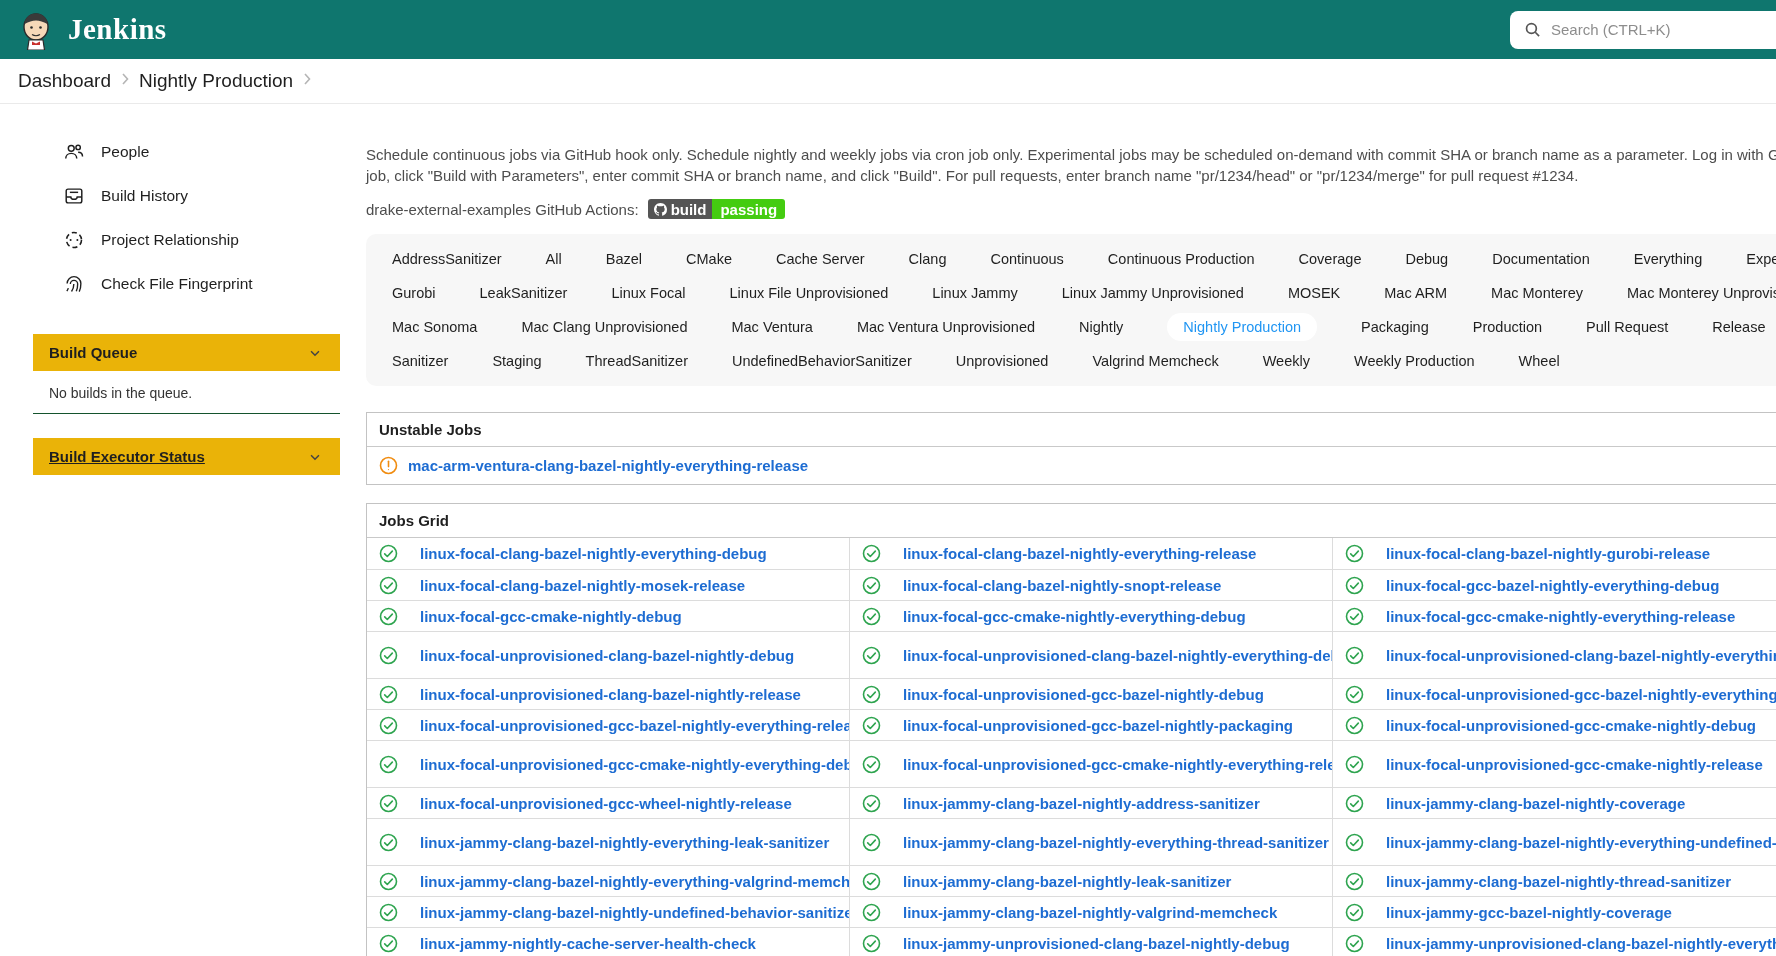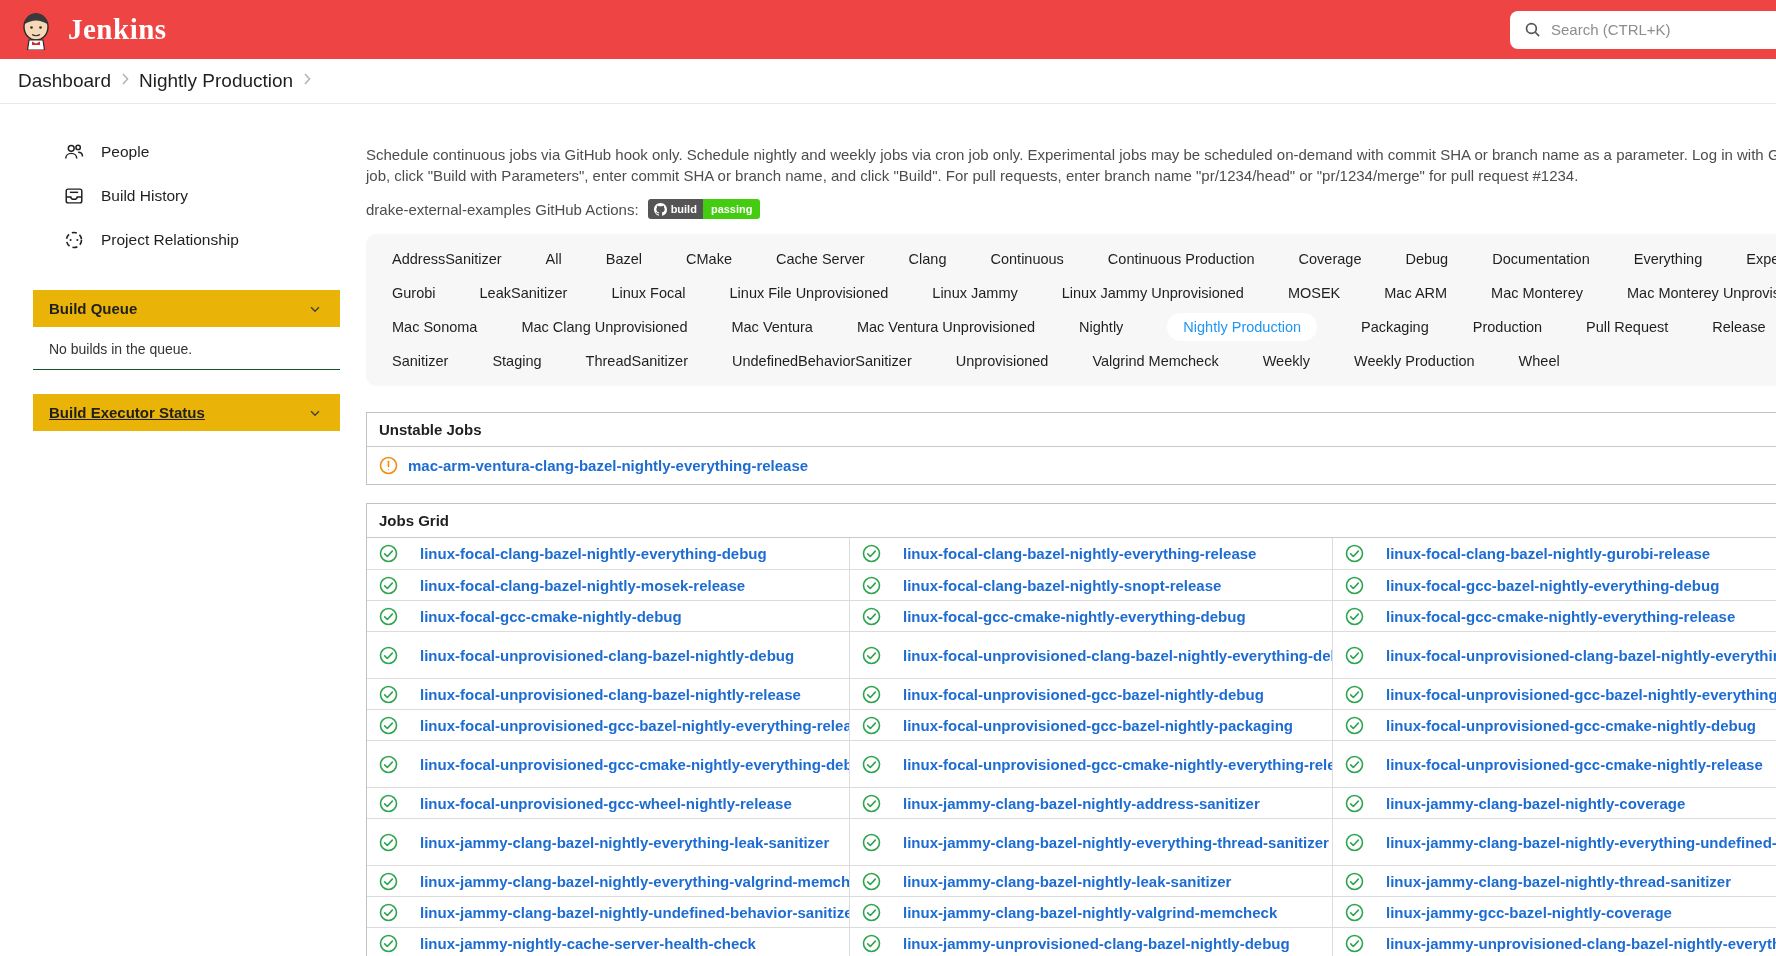--- a/index.html
+++ b/index.html
@@ -3,21 +3,21 @@
 <meta charset="utf-8">
 <style>
   * { box-sizing: border-box; margin: 0; padding: 0; }
   html,body { width:1776px; height:956px; }
   body {
     font-family: "Liberation Sans", sans-serif;
     background:#fff; color:#1f1f1f;
     overflow:hidden; position:relative;
   }
   
-  .topbar{height:59px;background:#ef4444;display:flex;align-items:center;padding:0 16px;gap:12px;}
+  .topbar{height:59px;background:#0f766e;display:flex;align-items:center;padding:0 16px;gap:12px;}
   .logo{width:40px;height:40px;flex:none;}
   .brand{font-family:"Liberation Serif", serif;font-weight:bold;font-size:29px;color:#fff;letter-spacing:.5px;}
   .search{margin-left:auto;margin-right:-90px;width:340px;height:38px;background:#fff;border-radius:8px;display:flex;align-items:center;gap:10px;padding:0 14px;}
   .search input{border:none;outline:none;font-size:15px;color:#444;width:230px;font-family:inherit;background:transparent;}
   .search input::placeholder{color:#8d8d8d;}
   
   .breadcrumbs{height:45px;display:flex;align-items:center;padding:0 18px;border-bottom:1px solid #eaeaea;font-size:19px;gap:10px;}
   .crumb{color:#1f1f1f;cursor:pointer;}
   .crumb-sep{color:#b5b5b5;font-size:13px;transform:translateY(-1px);}
   
@@ -28,21 +28,21 @@
   .side-band{margin-top:28px;height:37px;background:#eab308;display:flex;align-items:center;justify-content:space-between;padding:0 18px 0 16px;cursor:pointer;}
   .side-band .band-title{font-weight:bold;font-size:15px;}
   .side-band.linked .band-title{text-decoration:underline;}
   .side-empty{padding:14px 16px 12px 16px;font-size:14px;color:#333;border-bottom:1px solid #14532d;}
   .side-band.second{margin-top:24px;}
   
   .main{flex:1;padding:40px 0 0 26px;overflow:hidden;}
   .main-inner{width:1950px;}
   .desc{font-size:15px;color:#4d4d4d;line-height:21px;white-space:nowrap;}
   .badge-line{margin-top:13px;display:flex;align-items:center;gap:9px;font-size:15px;color:#4d4d4d;}
-  .gh-badge{display:flex;height:20px;border-radius:3px;overflow:hidden;font-size:11px;font-weight:bold;color:#fff;cursor:pointer;}
+  .gh-badge{display:flex;height:20px;border-radius:3px;overflow:hidden;font-size:15px;font-weight:bold;color:#fff;cursor:pointer;}
   .gh-badge .left{background:#555;display:flex;align-items:center;gap:4px;padding:0 6px;}
   .gh-badge .right{background:#44cc11;display:flex;align-items:center;padding:0 8px;}
   
   .tabs-box{margin-top:15px;width:1950px;background:#f7f7f7;border-radius:10px;padding:8px 26px;}
   .tab-row{display:flex;align-items:center;height:34px;gap:44px;}
   .view-tab{font-size:14.5px;color:#1f1f1f;white-space:nowrap;cursor:pointer;padding:6px 0;}
   .view-tab.active{background:#fff;color:#2196f3;border-radius:17px;padding:6px 16px;}
   
   .panel{margin-top:26px;width:1950px;border:1px solid #c3c3c3;background:#fff;}
   .panel.jobs{margin-top:18px;}
@@ -124,20 +124,31 @@
     </div>
     <div class="side-item">
       <span class="icon-wrap">
         <svg width="22" height="22" viewBox="0 0 24 24" fill="none" stroke="#1f1f1f" stroke-width="1.7">
           <circle cx="12" cy="12" r="8.2" stroke-dasharray="5.5 3.5"></circle>
           <circle cx="8.3" cy="12" r="1.1" fill="#1f1f1f" stroke="none"></circle>
           <circle cx="15.7" cy="12" r="1.1" fill="#1f1f1f" stroke="none"></circle>
         </svg>
       </span>
       <span>Project Relationship</span>
+    </div>
+    <div class="side-item">
+      <span class="icon-wrap">
+        <svg width="22" height="22" viewBox="0 0 24 24" fill="none" stroke="#1f1f1f" stroke-width="1.5">
+          <path d="M4.5 11.5 a7.5 7.5 0 0 1 15 0 c0 3.5-.6 6.5-1.8 8.8"></path>
+          <path d="M8 12 a4 4 0 0 1 8 0 c0 3-.5 5.8-1.5 8"></path>
+          <path d="M11.8 12 c0 3.2-.8 6-2.5 8.2"></path>
+          <path d="M5.8 16.5 c-.5 1.5-1 2.5-1.6 3.4"></path>
+        </svg>
+      </span>
+      <span>Check File Fingerprint</span>
     </div>
 
     <div class="side-band">
       <span class="band-title">Build Queue</span>
       <span class="icon-wrap">
         <svg width="14" height="14" viewBox="0 0 16 16" fill="none" stroke="#444" stroke-width="1.7">
             <path d="M3.5 6 L8 10.5 L12.5 6"></path>
           </svg>
       </span>
     </div>

